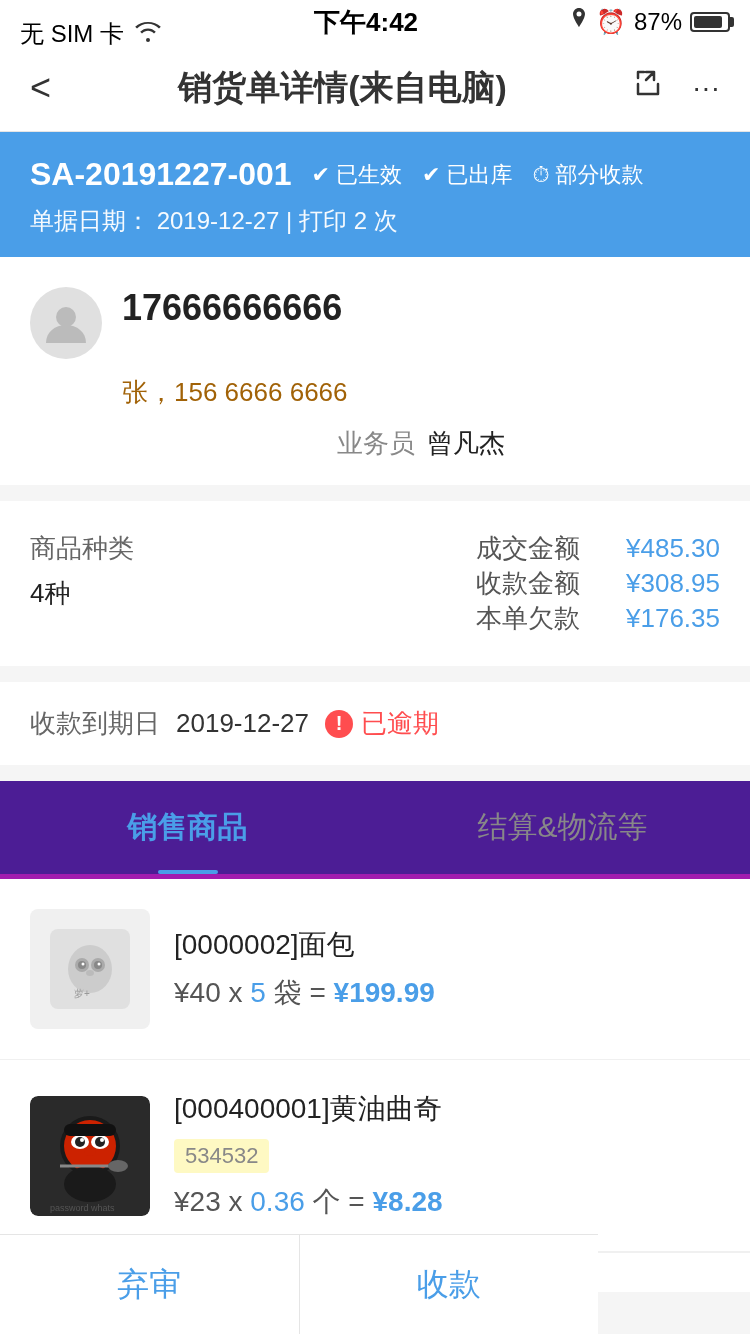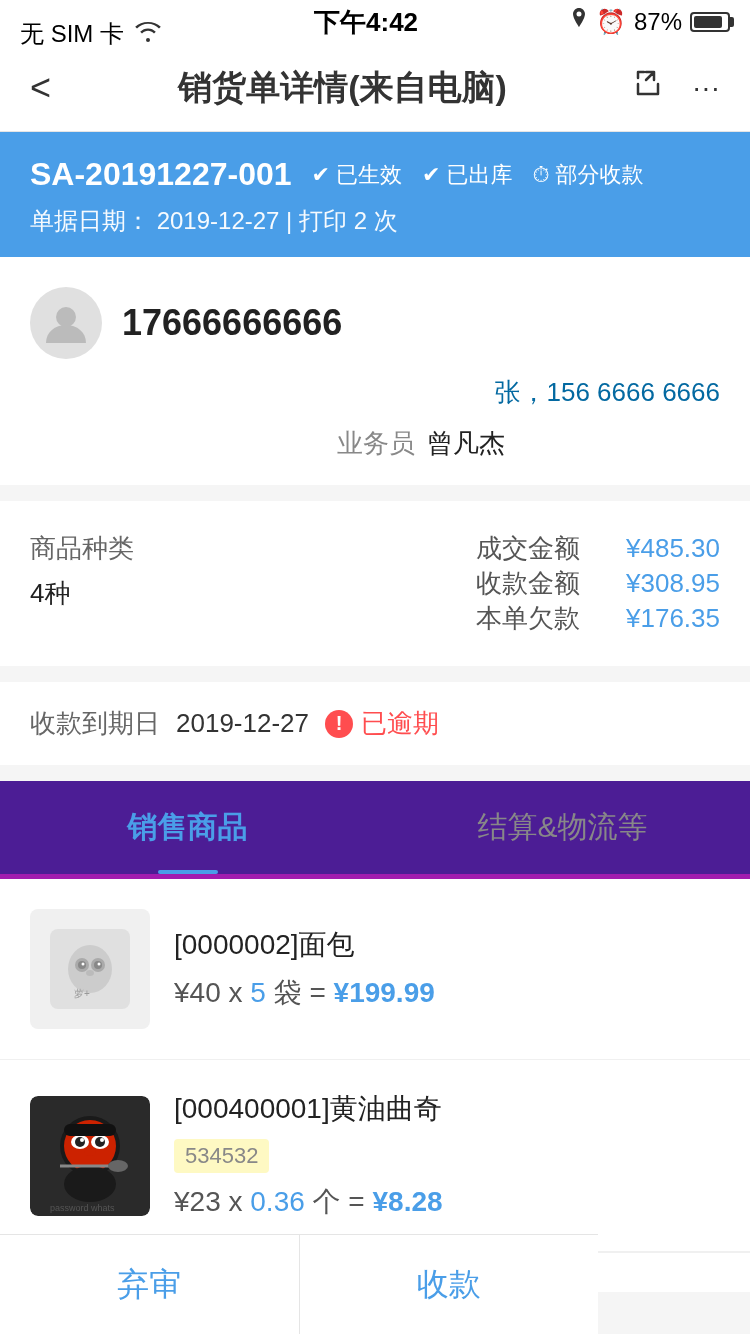--- a/index.html
+++ b/index.html
@@ -75,32 +75,32 @@
     .customer-section {
       background: #fff;
       padding: 30px 30px 24px;
       display: flex;
       flex-direction: column;
       gap: 16px;
       margin-bottom: 16px;
     }
     .customer-row {
       display: flex;
-      align-items: center;
+      align-items: flex-start;
       gap: 20px;
     }
     .avatar {
       width: 72px; height: 72px; border-radius: 50%;
       background: #e0e0e0;
       display: flex; align-items: center; justify-content: center;
       overflow: hidden; flex-shrink: 0;
     }
     .avatar svg { width: 48px; height: 48px; fill: #aaa; }
     .customer-name { font-size: 36px; font-weight: 600; color: #222; }
-    .customer-sub { font-size: 26px; color: #0369a1; padding-left: 92px; text-align: right; }
+    .customer-sub { font-size: 26px; color: #a16207; padding-left: 92px; }
     .customer-staff {
       font-size: 26px; color: #555;
       display: flex; gap: 60px;
       padding-left: 92px;
       justify-content: center;
     }
     .staff-item { display: flex; gap: 12px; }
     .staff-label { color: #888; }
     .staff-value { color: #222; }
 

